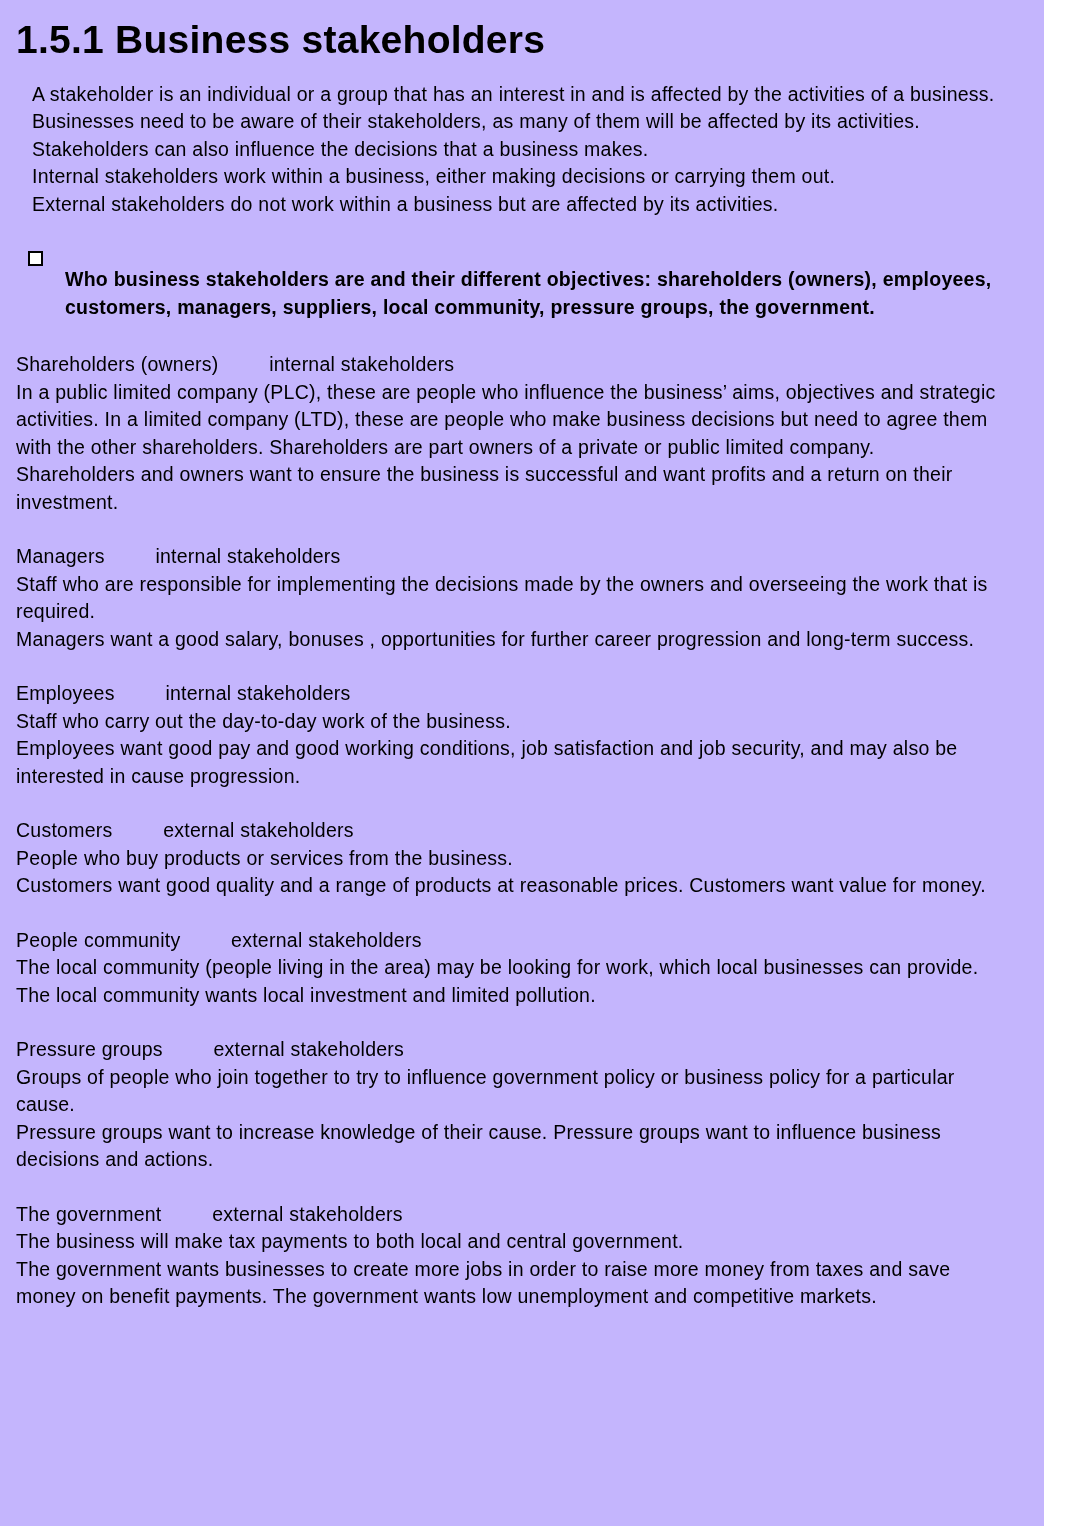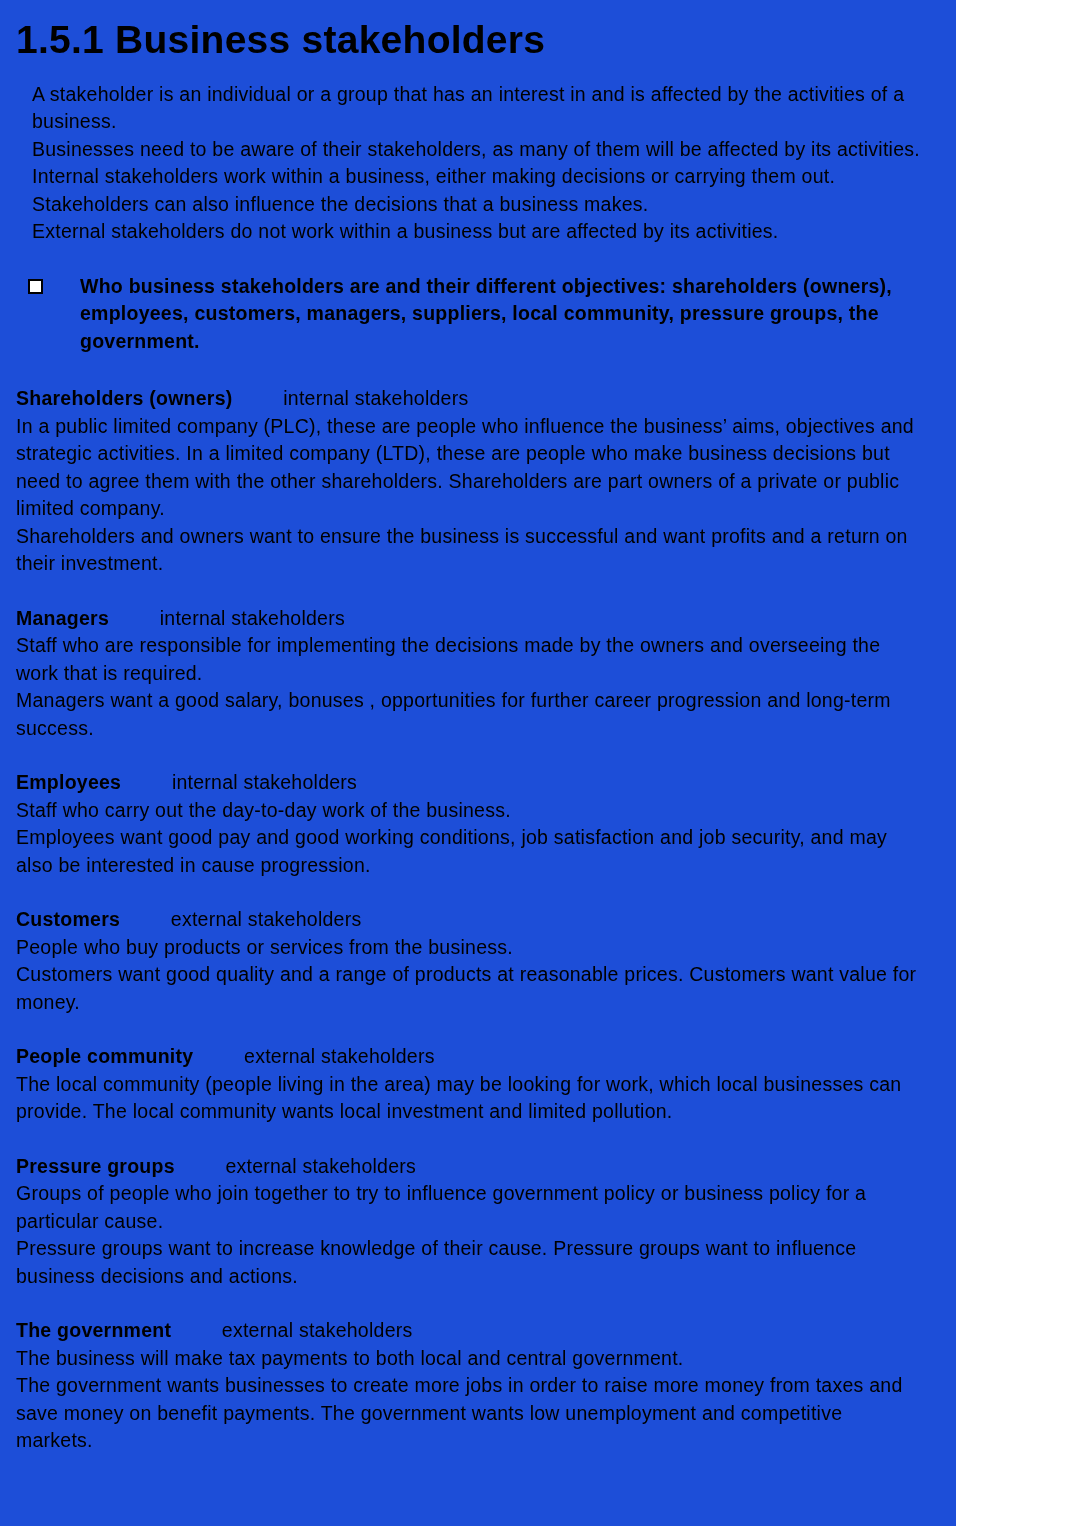--- a/index.html
+++ b/index.html
@@ -1,24 +1,24 @@
 <!DOCTYPE html>
 <html><head>
 <meta charset="utf-8">
 <style>
   html, body {
     margin: 0;
     padding: 0;
     background: #ffffff;
   }
   .doc {
-    width: 956px;
+    width: 1044px;
     min-height: 1526px;
     box-sizing: border-box;
-    background: #1d4ed8;
+    background: #c4b5fd;
     color: #000000;
     font-family: "Liberation Sans", "DejaVu Sans", sans-serif;
     font-size: 19.5px;
     letter-spacing: 0.25px;
     line-height: 27.5px;
     padding: 26px 36px 24px 16px;
   }
   .doc-title {
     font-weight: 700;
     margin: 0 0 27px 0;
@@ -28,20 +28,21 @@
   }
   .line, .para {
     margin: 0;
   }
   .bullet-row {
     display: flex;
     align-items: flex-start;
     padding-left: 12px;
     margin: 0 0 30px 0;
     font-weight: 700;
+    flex-direction: column;
   }
   .bullet-icon {
     flex: none;
     box-sizing: border-box;
     width: 15px;
     height: 15px;
     border: 2.5px solid #000000;
     margin-top: 6px;
     background: #ffffff;
   }
@@ -51,39 +52,39 @@
   .sec {
     margin: 0 0 27px 0;
   }
   .sec:last-child {
     margin-bottom: 12px;
   }
   .sec-head {
     margin: 0;
   }
   .sec-head .head {
-    font-weight: 700;
+    font-weight: 400;
   }
   .sec-head .tag {
     margin-left: 45px;
     font-weight: 400;
   }
 </style>
 </head>
 <body>
 
 <div class="doc">
 
   <h1 class="doc-title">1.5.1 Business stakeholders</h1>
 
   <div class="intro">
     <p class="line">A stakeholder is an individual or a group that has an interest in and is affected by the activities of a business.</p>
     <p class="line">Businesses need to be aware of their stakeholders, as many of them will be affected by its activities.</p>
+    <p class="line">Stakeholders can also influence the decisions that a business makes.</p>
     <p class="line">Internal stakeholders work within a business, either making decisions or carrying them out.</p>
-    <p class="line">Stakeholders can also influence the decisions that a business makes.</p>
     <p class="line">External stakeholders do not work within a business but are affected by its activities.</p>
   </div>
 
   <div class="bullet-row">
     <span class="bullet-icon"></span>
     <span class="bullet-text">Who business stakeholders are and their different objectives: shareholders (owners), employees, customers, managers, suppliers, local community, pressure groups, the government.</span>
   </div>
 
   <section class="sec">
     <p class="sec-head">

